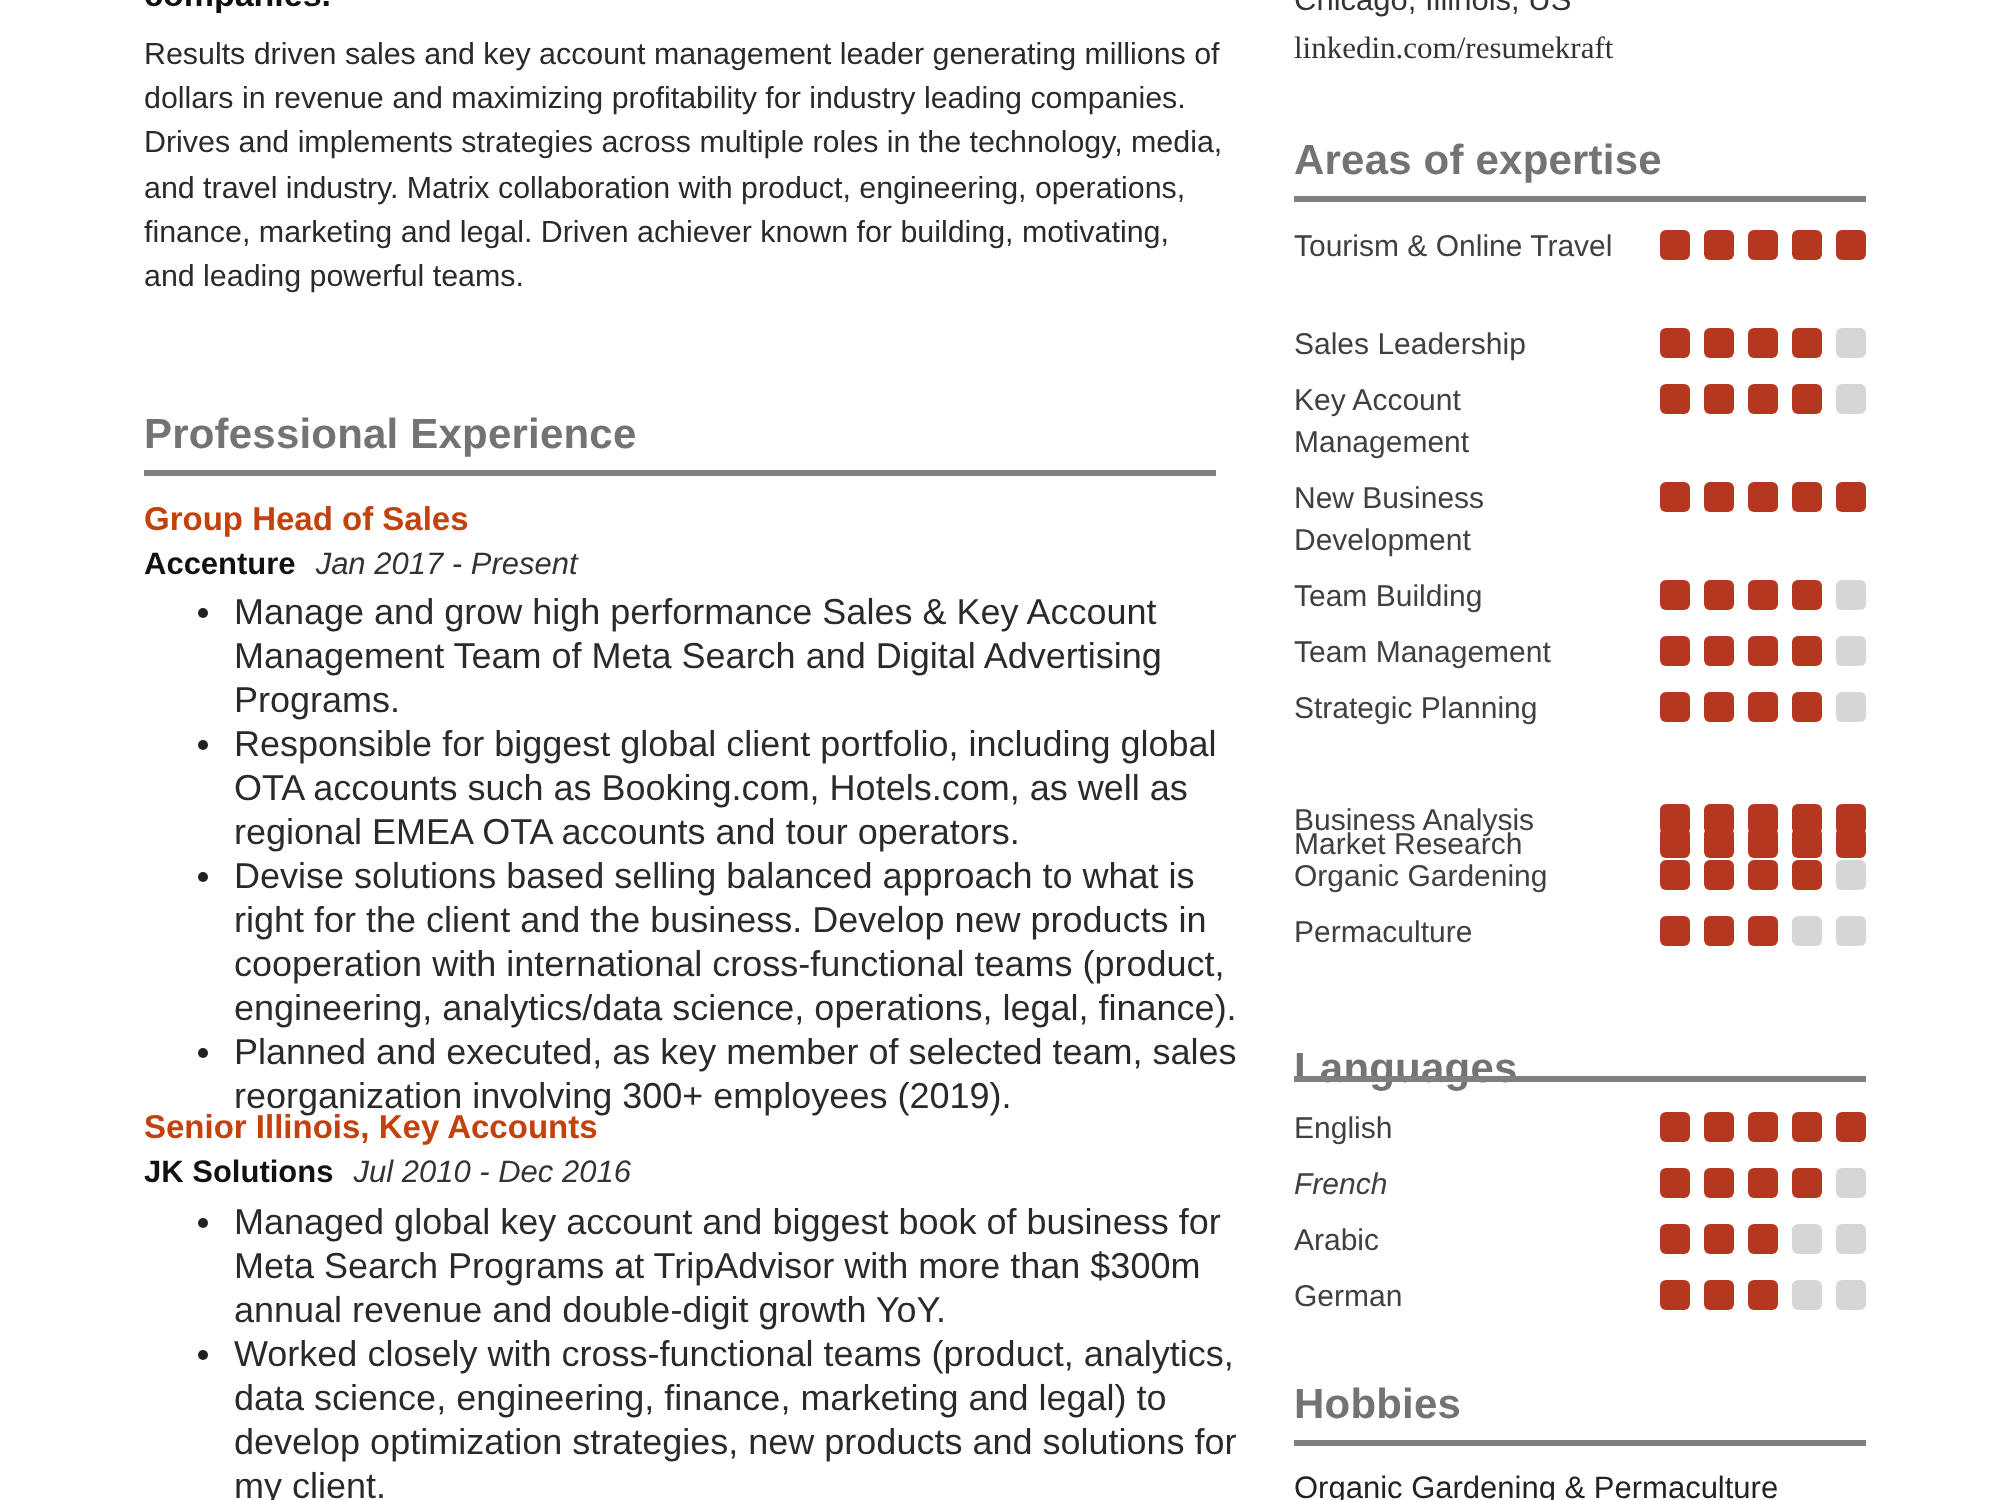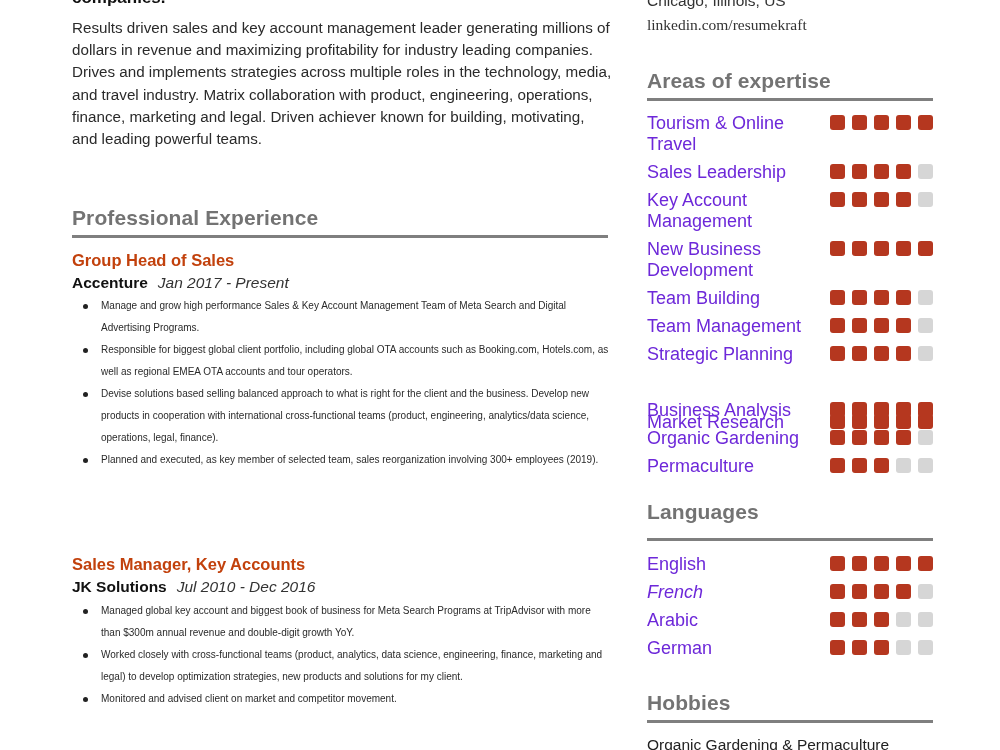--- a/index.html
+++ b/index.html
@@ -24,34 +24,34 @@
     color: #737373; font-size: 21px; letter-spacing: 0.1px;
   }
   .divider { position: absolute; height: 3px; background: #7f7f7f; }
 
   .job-title { position: absolute; left: 0; font-weight: bold; font-size: 16.5px; color: #c2410c; }
   .job-meta { position: absolute; left: 0; font-size: 15.5px; white-space: nowrap; }
   .company { font-weight: bold; color: #111; }
   .dates { font-style: italic; color: #333; margin-left: 10px; }
 
   .bullets {
-    position: absolute; left: 0; width: 540px; margin: 0; padding: 0; list-style: none;
-    font-size: 10px; line-height: 22px; color: #2a2a2a;
+    position: absolute; left: 16px; width: 540px; margin: 0; padding: 0; list-style: none;
+    font-size: 18px; line-height: 22px; color: #2a2a2a;
   }
   .bullets li { position: relative; padding-left: 29px; }
   .bullets li::before {
     content: ""; position: absolute; left: 11px; top: 9px;
     width: 5px; height: 5px; border-radius: 50%; background: #222;
   }
 
   .contact { position: absolute; left: 0; font-size: 15.5px; color: #333; }
 
   .rating-list { position: absolute; left: 0; width: 290px; }
   .rating-row { position: relative; width: 290px; }
-  .rating-label { font-size: 18px; line-height: 21px; color: #6d28d9; width: 160px; }
+  .rating-label { font-size: 15px; line-height: 21px; color: #404040; width: 160px; }
   .dots { position: absolute; left: 183px; top: 2px; display: flex; gap: 7px; }
   .dot { width: 15px; height: 15px; border-radius: 3px; background: #d6d6d6; }
   .dot.on { background: #b5371f; }
 
   .hobby { position: absolute; left: 0; font-size: 15.5px; color: #222; white-space: nowrap; }
 </style>
 </head>
 <body>
 
 <div class="left">
@@ -65,21 +65,21 @@
   <div class="job-meta" style="top:274px;">
     <span class="company">Accenture</span><span class="dates">Jan 2017 - Present</span>
   </div>
   <ul class="bullets" style="top:295px;">
     <li>Manage and grow high performance Sales &amp; Key Account Management Team of Meta Search and Digital Advertising Programs.</li>
     <li>Responsible for biggest global client portfolio, including global OTA accounts such as Booking.com, Hotels.com, as well as regional EMEA OTA accounts and tour operators.</li>
     <li>Devise solutions based selling balanced approach to what is right for the client and the business. Develop new products in cooperation with international cross-functional teams (product, engineering, analytics/data science, operations, legal, finance).</li>
     <li>Planned and executed, as key member of selected team, sales reorganization involving 300+ employees (2019).</li>
   </ul>
 
-  <div class="job-title" style="top:555px;">Sales Manager, Key Accounts</div>
+  <div class="job-title" style="top:555px;">Senior Illinois, Key Accounts</div>
   <div class="job-meta" style="top:578px;">
     <span class="company">JK Solutions</span><span class="dates">Jul 2010 - Dec 2016</span>
   </div>
   <ul class="bullets" style="top:600px;">
     <li>Managed global key account and biggest book of business for Meta Search Programs at TripAdvisor with more than $300m annual revenue and double-digit growth YoY.</li>
     <li>Worked closely with cross-functional teams (product, analytics, data science, engineering, finance, marketing and legal) to develop optimization strategies, new products and solutions for my client.</li>
     <li>Monitored and advised client on market and competitor movement.</li>
   </ul>
 </div>
 
@@ -196,21 +196,21 @@
         <div class="dots">
           <span class="dot on"></span>
           <span class="dot on"></span>
           <span class="dot on"></span>
           <span class="dot"></span>
           <span class="dot"></span>
         </div>
       </div>
     </div>
 
-  <div class="section-title" style="left:0; top:500px;">Languages</div>
+  <div class="section-title" style="left:0; top:523px;">Languages</div>
   <div class="divider" style="left:0; top:538px; width:286px;"></div>
 
   <div class="rating-list" id="languages-list" style="top:554px;">
       <div class="rating-row" style="position: absolute; top: 0px;">
         <div class="rating-label">English</div>
         <div class="dots">
           <span class="dot on"></span>
           <span class="dot on"></span>
           <span class="dot on"></span>
           <span class="dot on"></span>

